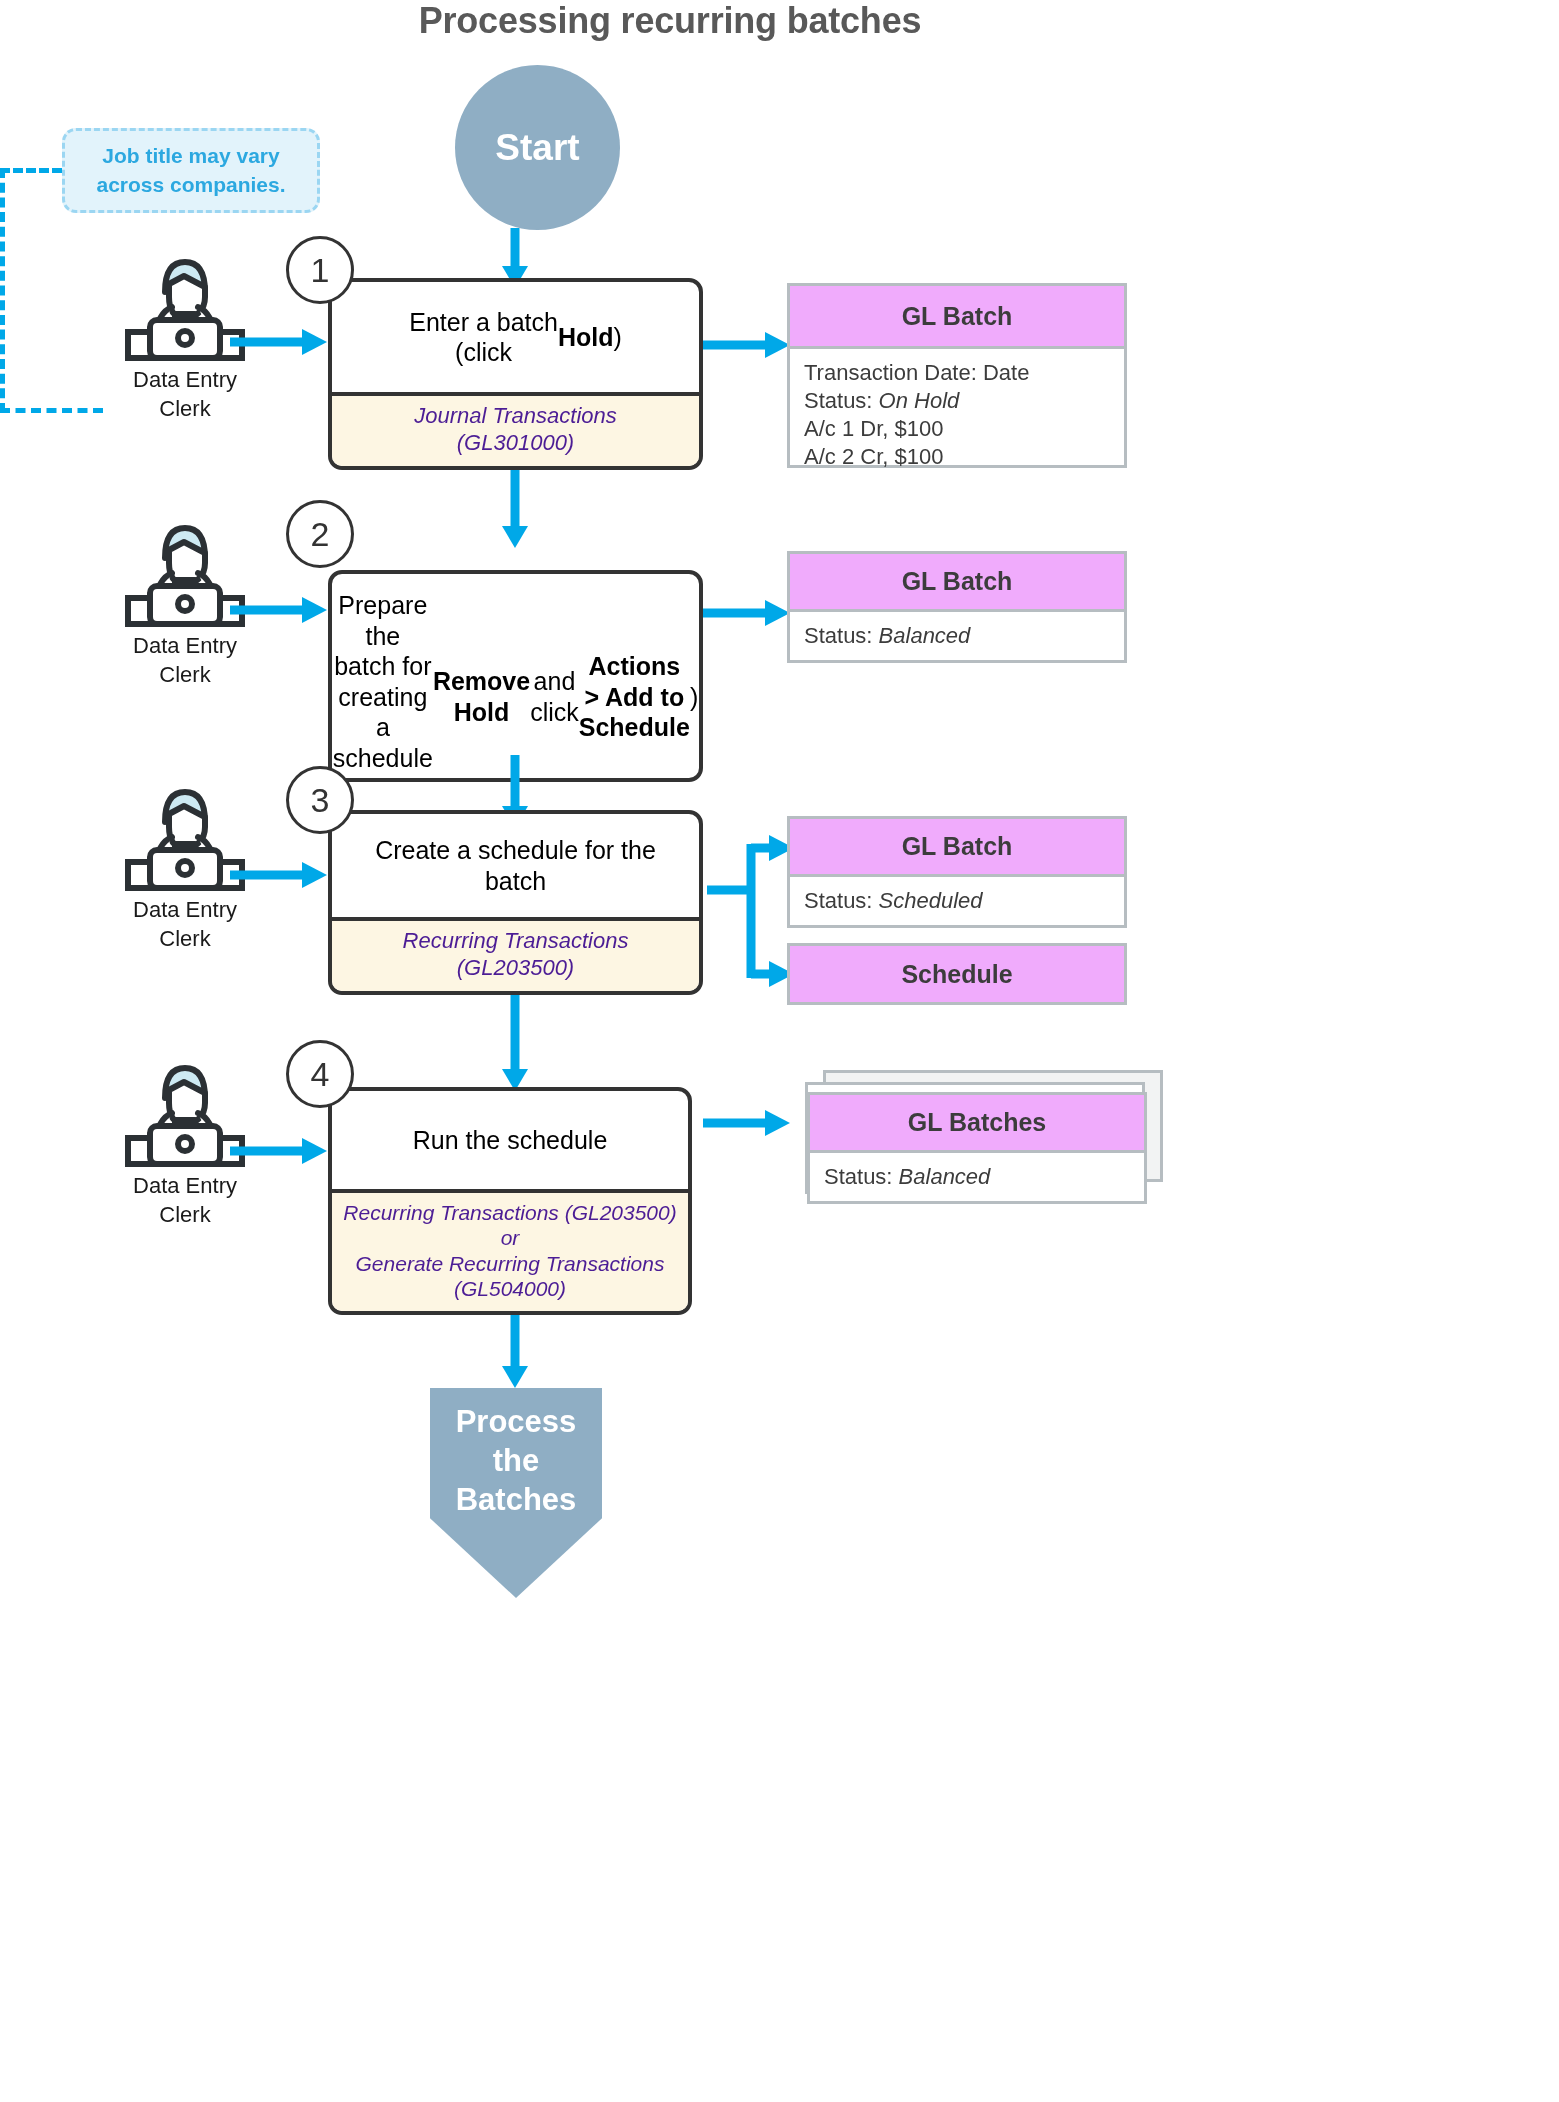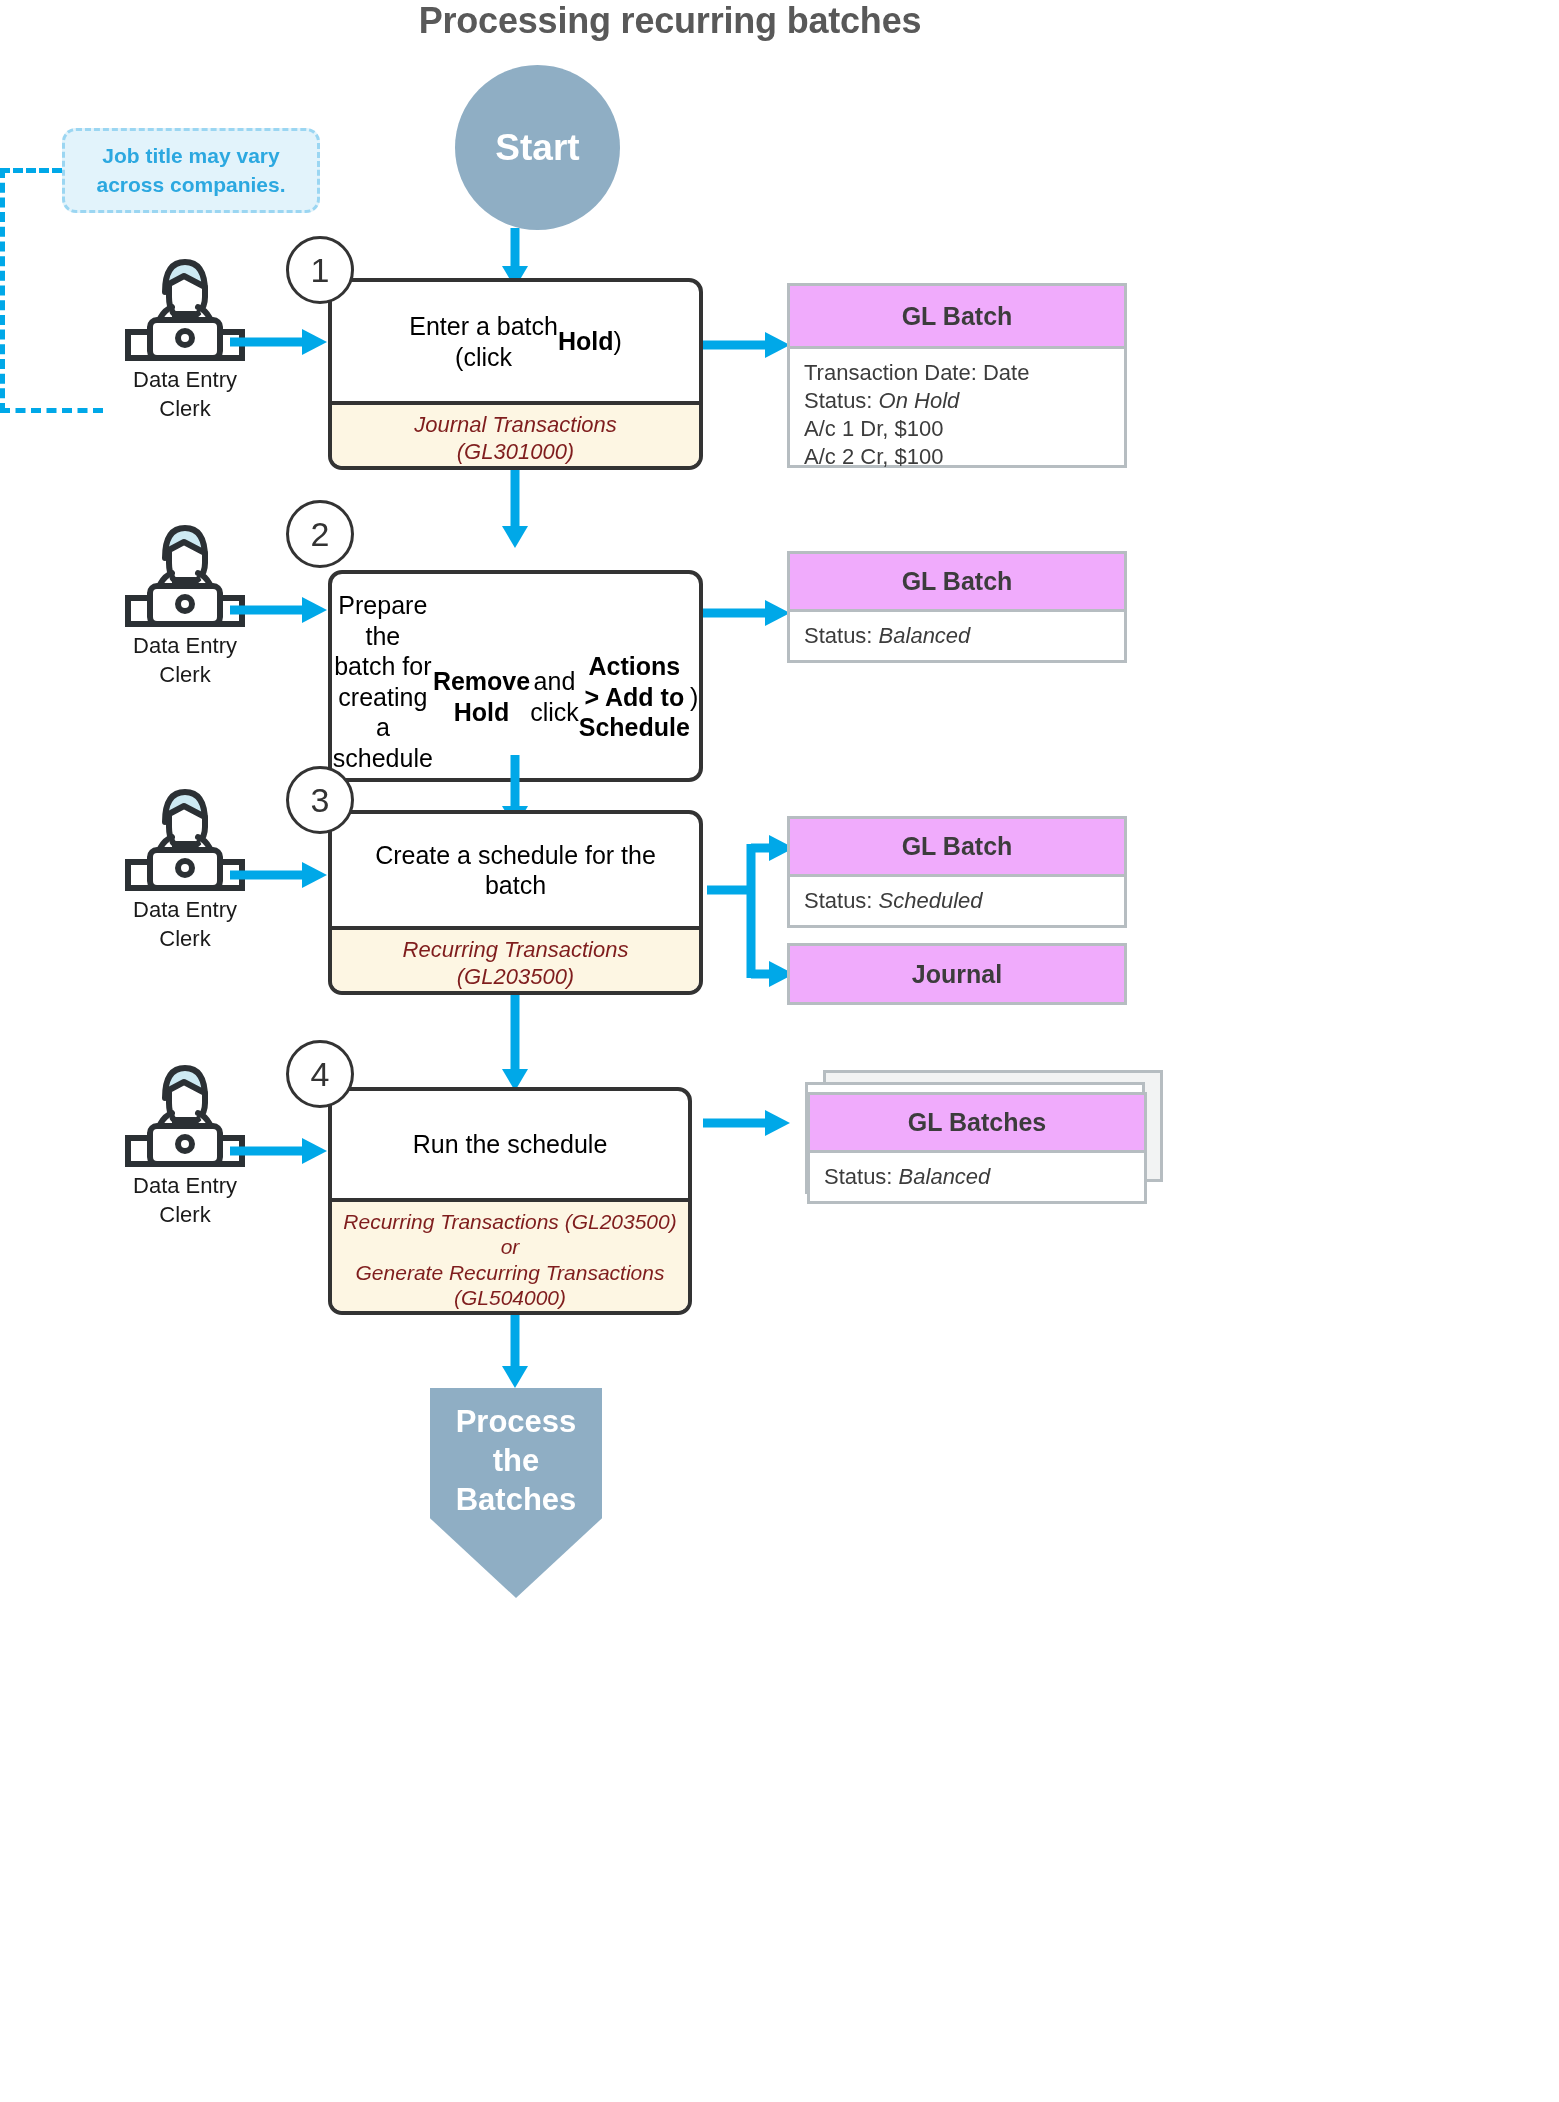--- a/index.html
+++ b/index.html
@@ -99,23 +99,23 @@
     line-height: 1.22;
     padding: 16px 12px;
   }
   .step-body b { font-weight: bold; }
   .step-footer {
     background: #fdf6e3;
     border-top: 4px solid #333333;
     text-align: center;
     font-style: italic;
     font-size: 22px;
-    color: #7f1d1d;
+    color: #4c1d95;
     line-height: 1.22;
-    padding: 7px 8px 0 8px;
+    padding: 7px 8px 9px 8px;
     white-space: pre-line;
   }
 
   
   .step-num {
     position: absolute;
     width: 68px; height: 68px;
     border-radius: 50%;
     background: #ffffff;
     border: 3.5px solid #333333;
@@ -354,21 +354,21 @@
   </div>
 
   <div class="entity" style="left:787px; top:816px; width:340px; height:112px;">
     <div class="entity-header" style="height:58px;">GL Batch</div>
     <div class="entity-body">
       <div><span>Status: </span><span class="ital">Scheduled</span></div>
     </div>
   </div>
 
   <div class="entity" style="left:787px; top:943px; width:340px; height:62px; background:#f2f3f3;">
-    <div class="entity-header" style="height:100%; border-bottom:none;">Journal</div>
+    <div class="entity-header" style="height:100%; border-bottom:none;">Schedule</div>
   </div>
 
   <div class="arrow" style="left:495px; top:995px;">
     <svg width="40" height="98" viewBox="0 0 40 98">
       <line x1="20" y1="0" x2="20" y2="76" stroke="#00a8e8" stroke-width="9"></line>
       <polygon points="7,74 33,74 20,96" fill="#00a8e8"></polygon>
     </svg>
   </div>
 
   <div class="actor" style="left:100px; top:1058px;">

